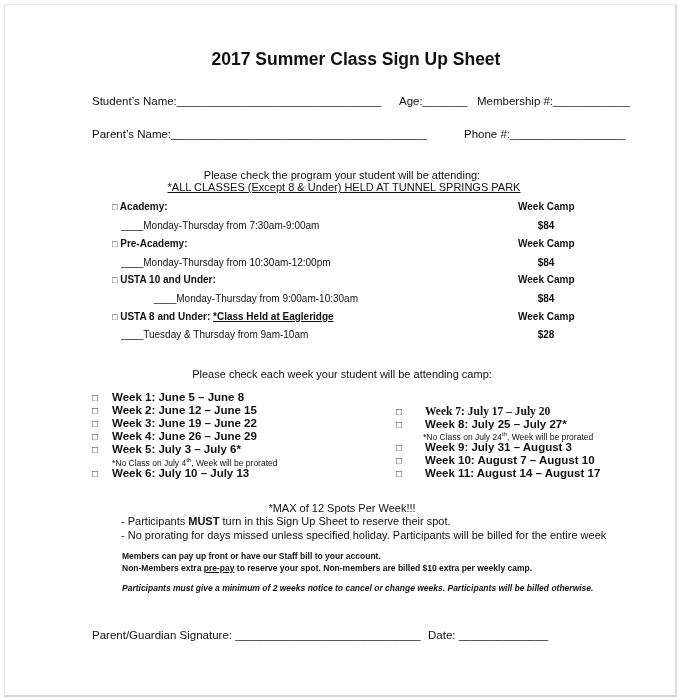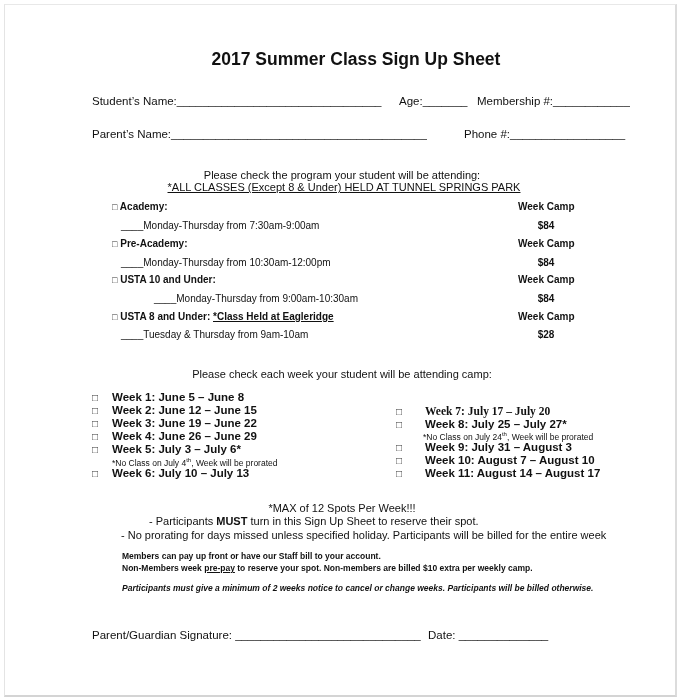--- a/index.html
+++ b/index.html
@@ -108,21 +108,21 @@
   <div class="abs wbox" style="left:380px; top:442px;">□</div>
   <div class="abs week" style="left:409px; top:441px;">Week 9: July 31 – August 3</div>
   <div class="abs wbox" style="left:380px; top:455px;">□</div>
   <div class="abs week" style="left:409px; top:454px;">Week 10: August 7 – August 10</div>
   <div class="abs wbox" style="left:380px; top:468px;">□</div>
   <div class="abs week" style="left:409px; top:467px;">Week 11: August 14 – August 17</div>
 </div>
 
 <div class="abs hdr" style="top:490px; font-size:11px;margin-top:12px;">*MAX of 12 Spots Per Week!!!</div>
 
-<div class="abs bullet" style="left:105px; top:515px;margin-left:28px;"><span>- Participants </span><b>MUST</b><span> turn in this Sign Up Sheet to reserve their spot.</span></div>
+<div class="abs bullet" style="left:105px; top:515px;"><span>- Participants </span><b>MUST</b><span> turn in this Sign Up Sheet to reserve their spot.</span></div>
 <div class="abs bullet" style="left:105px; top:529px;">- No prorating for days missed unless specified holiday. Participants will be billed for the entire week</div>
 
 <div class="abs small" style="left:106px; top:551px;">Members can pay up front or have our Staff bill to your account.</div>
-<div class="abs small" style="left:106px; top:563px;"><span>Non-Members week </span><span class="u">pre-pay</span><span> to reserve your spot. Non-members are billed $10 extra per weekly camp.</span></div>
+<div class="abs small" style="left:106px; top:563px;"><span>Non-Members extra </span><span class="u">pre-pay</span><span> to reserve your spot. Non-members are billed $10 extra per weekly camp.</span></div>
 <div class="abs ital" style="left:106px; top:583px;">Participants must give a minimum of 2 weeks notice to cancel or change weeks. Participants will be billed otherwise.</div>
 
 <div class="abs field" style="left:76px; top:629px;">Parent/Guardian Signature: _____________________________</div>
 <div class="abs field" style="left:412px; top:629px;">Date: ______________</div>
 
 </body></html>

